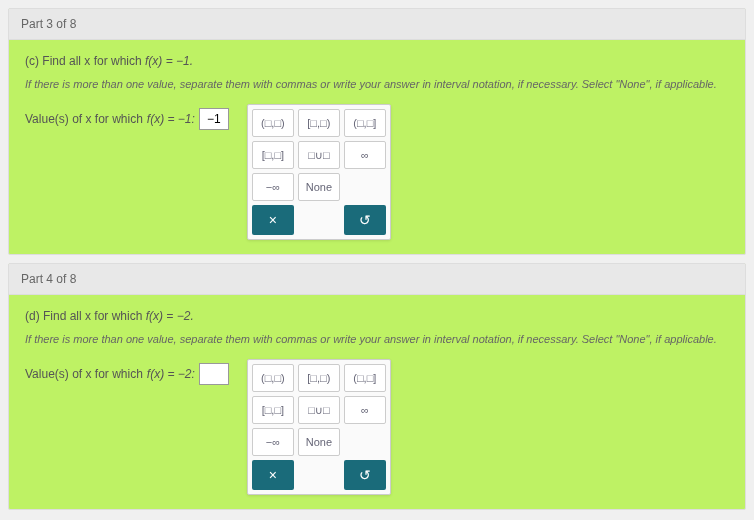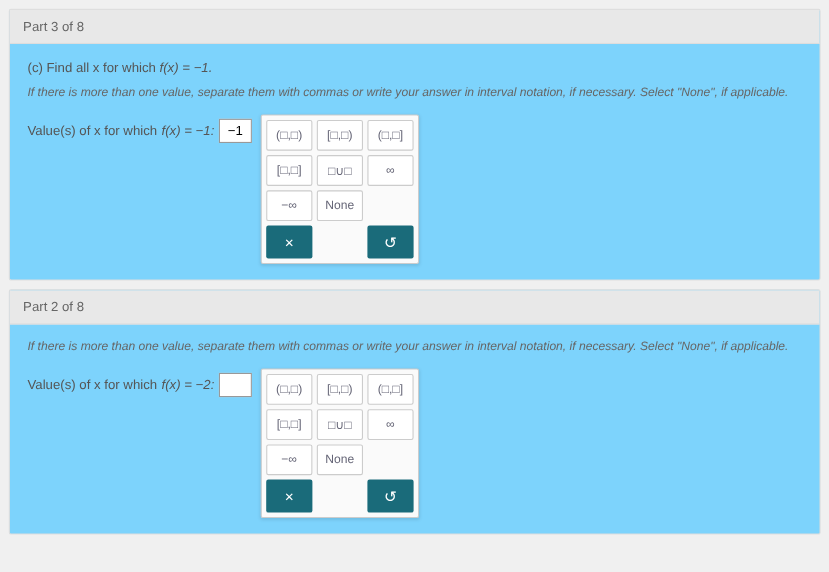--- a/index.html
+++ b/index.html
@@ -6,21 +6,21 @@
     body {
       font-family: Arial, sans-serif;
       background: #f0f0f0;
       width: 754px;
       height: 520px;
       overflow: hidden;
       font-size: 12px;
       color: #555;
     }
     .part {
-      background: #7dd3fc;
+      background: #bef264;
       margin: 8px;
       border: 1px solid #ddd;
       border-radius: 2px;
     }
     .part-header {
       background: #e8e8e8;
       padding: 8px 12px;
       font-size: 12px;
       color: #666;
       border-bottom: 1px solid #ddd;
@@ -36,21 +36,21 @@
     }
     .instruction {
       margin-bottom: 14px;
       font-size: 11px;
       color: #666;
       font-style: italic;
     }
     .answer-row {
       display: flex;
       align-items: flex-start;
-      gap: 8px;
+      gap: 18px;
     }
     .answer-label {
       display: flex;
       align-items: center;
       gap: 4px;
       font-size: 12px;
       color: #555;
       padding-top: 4px;
     }
     .answer-input {
@@ -145,22 +145,26 @@
           <div class="action-btn">
             <span>↺</span>
           </div>
         </div>
       </div>
     </div>
   </div>
 </div>
 
 <div class="part">
-  <div class="part-header">Part 2 of 8</div>
+  <div class="part-header">Part 4 of 8</div>
   <div class="part-body">
+    <div class="question-line">
+      <span>(d) Find all x for which </span>
+      <span class="fx">f(x) = −2.</span>
+    </div>
     <div class="instruction">If there is more than one value, separate them with commas or write your answer in interval notation, if necessary. Select "None", if applicable.</div>
     <div class="answer-row">
       <div class="answer-label">
         <span>Value(s) of x for which </span>
         <span class="fx">f(x) = −2:</span>
         <input class="answer-input" value="" style="">
       </div>
       <div class="palette">
         <div class="palette-row">
           <div class="pbtn">(□,□)</div>

